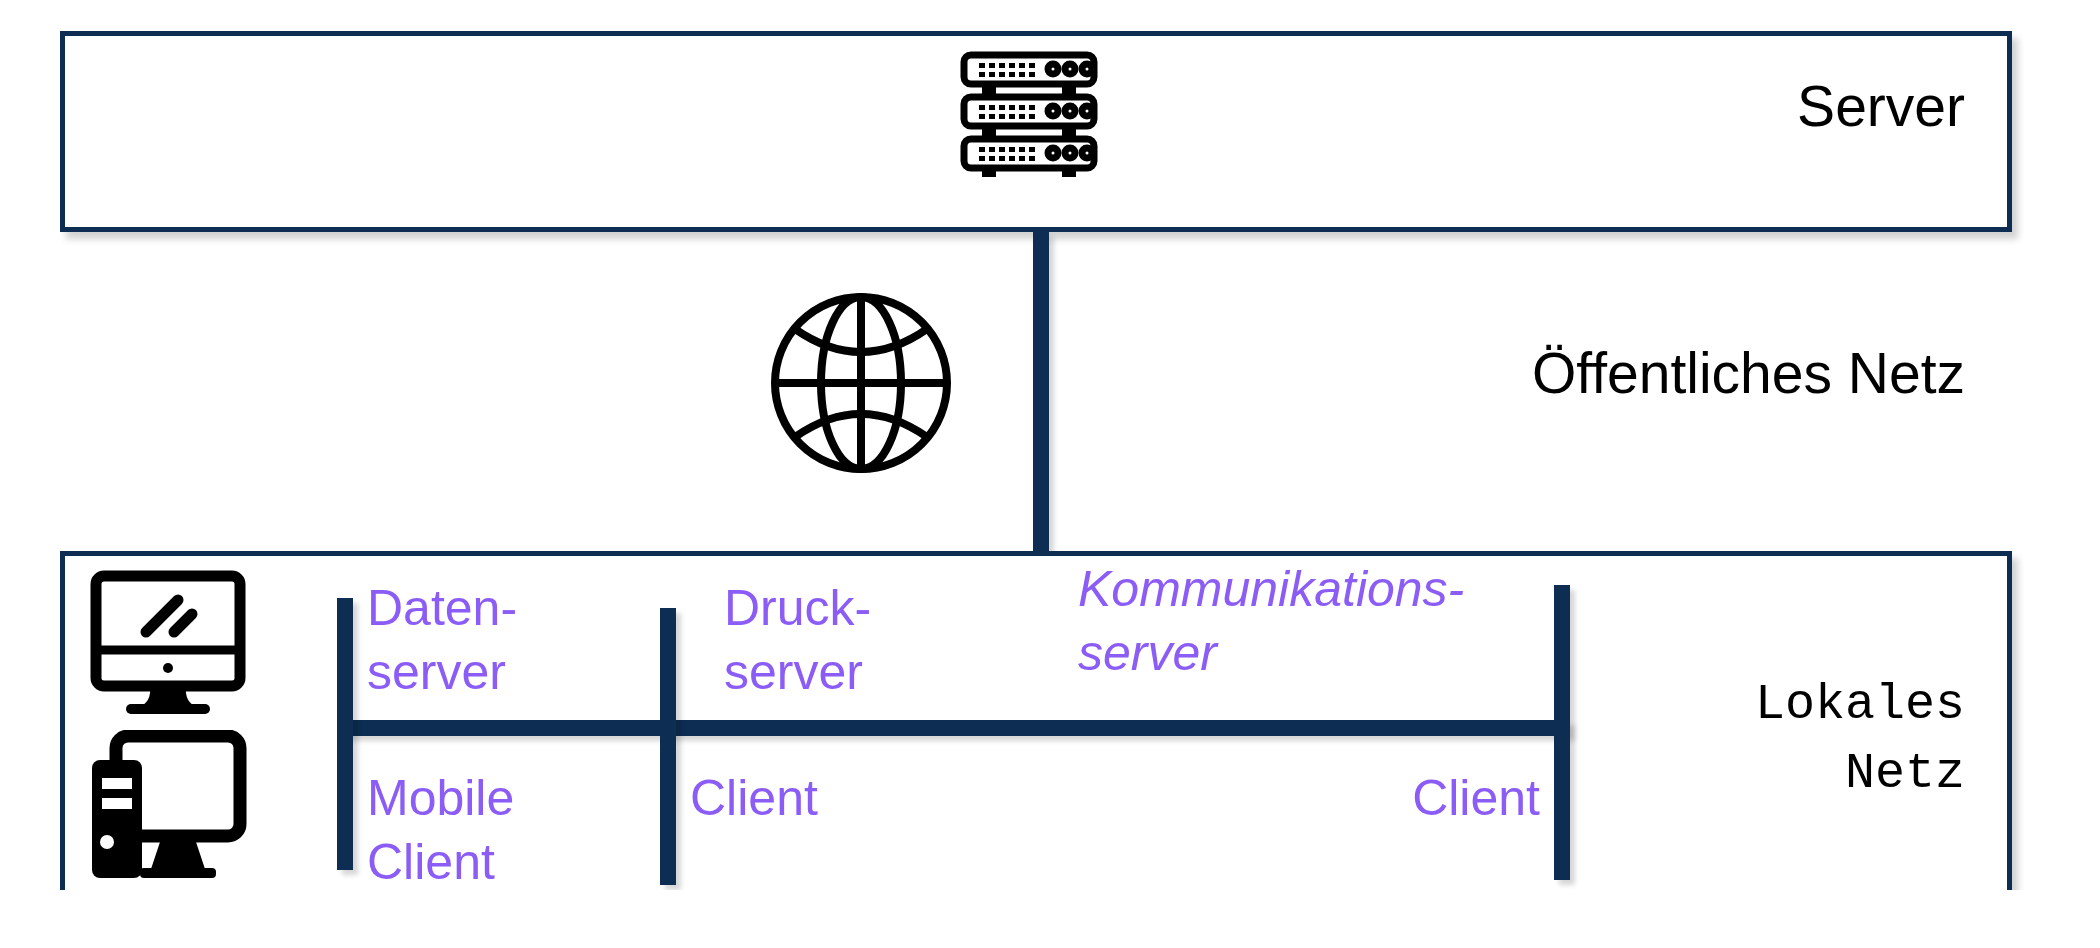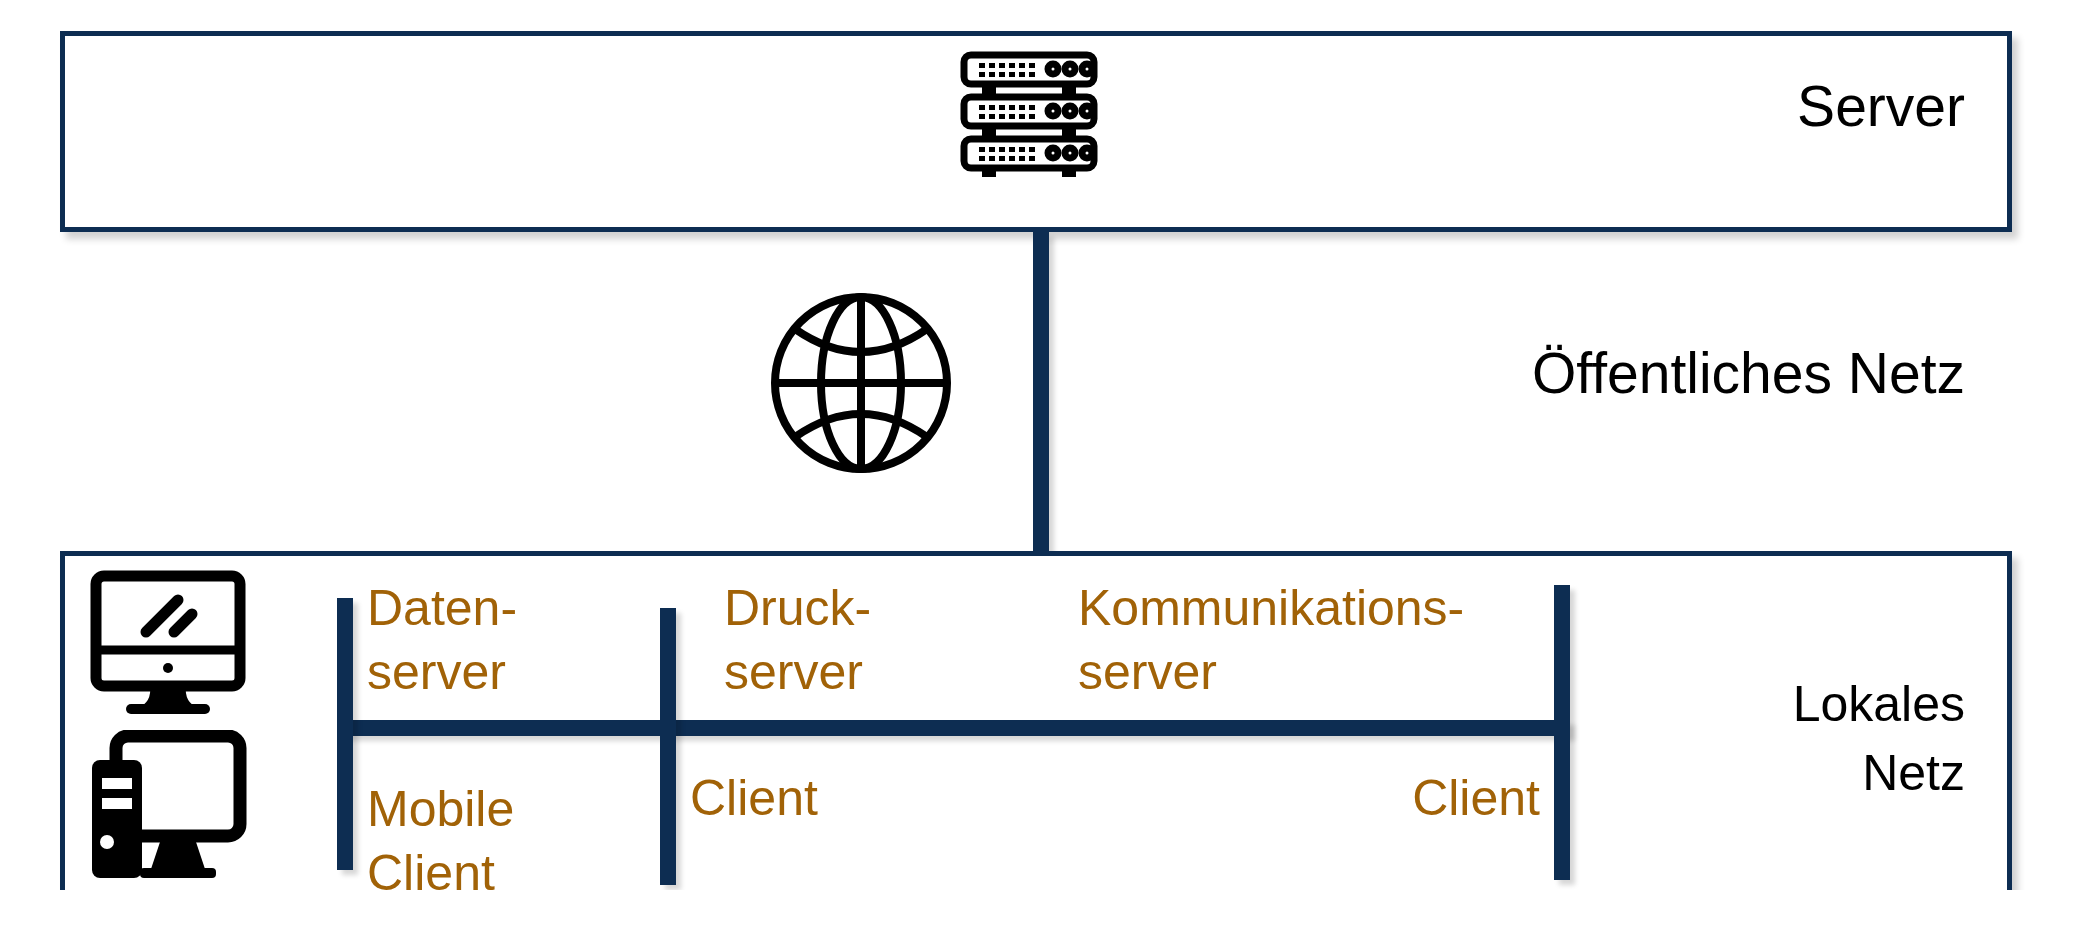--- a/index.html
+++ b/index.html
@@ -61,20 +61,21 @@
     top: 339px;
     width: 685px;
     font-size: 57px;
   }
   #caption-local {
     left: 1600px;
     top: 670px;
     width: 365px;
     font-size: 50px;
     line-height: 1.38;
+    font-family: Liberation Mono, monospace;
   }
 
   
   .line {
     position: absolute;
     background: #0d2d52;
     box-shadow: 5px 5px 5px rgba(0,0,0,0.16);
   }
   
   #trunk-vertical {
@@ -97,32 +98,32 @@
     width: 16px;
     box-shadow: 5px 5px 5px rgba(0,0,0,0.16);
   }
   #stub-1 { left: 337px;  top: 598px; height: 272px; }
   #stub-2 { left: 660px;  top: 608px; height: 277px; }
   #stub-3 { left: 1554px; top: 585px; height: 295px; }
 
   
   .node-label {
     position: absolute;
-    color: #a16207;
+    color: #8b5cf6;
     font-size: 50px;
     line-height: 1.28;
     white-space: pre-line;
     text-align: left;
   }
   .node-label.right { text-align: right; }
 
   #label-datenserver   { left: 367px;  top: 576px; width: 290px; }
   #label-druckserver   { left: 724px;  top: 576px; width: 290px; }
-  #label-kommserver    { left: 1078px; top: 576px; width: 470px; }
-  #label-mobileclient  { left: 367px;  top: 766px; width: 290px; margin-top: 11px; }
+  #label-kommserver    { left: 1078px; top: 557px; width: 470px; font-style: italic; }
+  #label-mobileclient  { left: 367px;  top: 766px; width: 290px; }
   #label-client-mid    { left: 690px;  top: 766px; width: 300px; }
   #label-client-right  { left: 1180px; top: 766px; width: 360px; }
 
   
   .icon { position: absolute; }
   #icon-server-rack { left: 958px; top: 50px;  width: 150px; height: 128px; }
   #icon-globe       { left: 768px; top: 290px; width: 186px; height: 186px; }
   #icon-monitor     { left: 88px;  top: 570px; width: 160px; height: 148px; }
   #icon-desktop     { left: 88px;  top: 730px; width: 160px; height: 158px; }
 </style>

